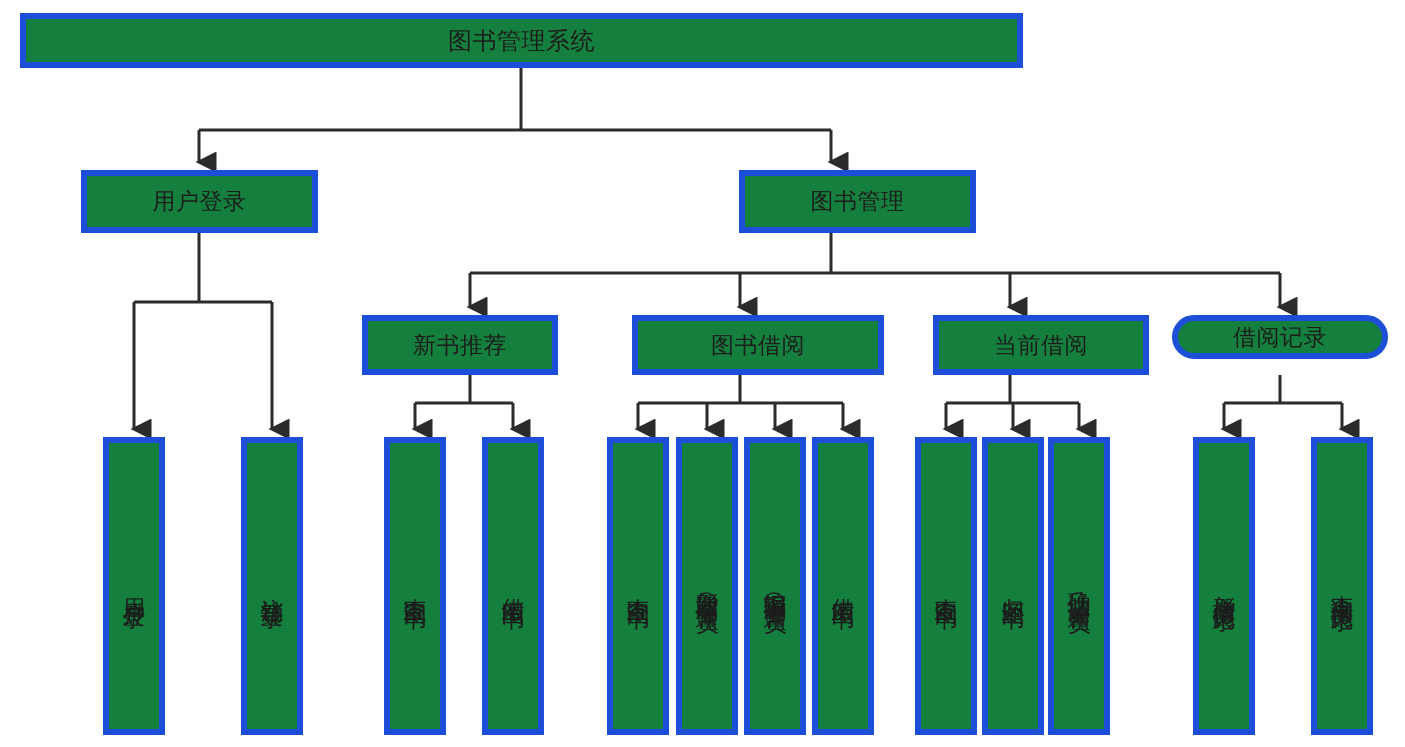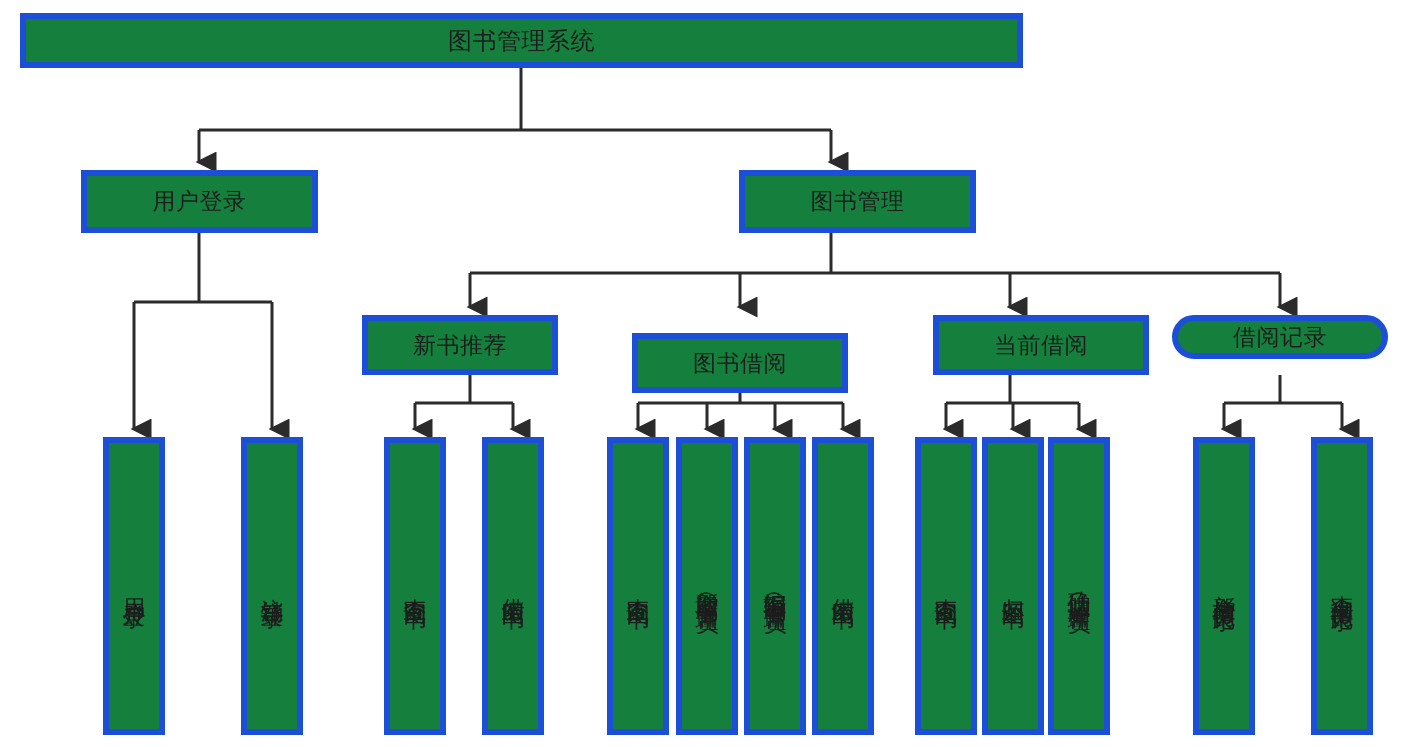--- a/index.html
+++ b/index.html
@@ -137,21 +137,21 @@
   <div class="node h" style="left:81px; top:170px; width:237px; height:63px;">
     <span class="label">用户登录</span>
   </div>
   <div class="node h" style="left:711px; top:170px; width:237px; height:63px;margin-left:28px;">
     <span class="label">图书管理</span>
   </div>
 
   <div class="node h" style="left:362px; top:315px; width:196px; height:60px;">
     <span class="label">新书推荐</span>
   </div>
-  <div class="node h" style="left:632px; top:333px; width:216px; height:60px;">
+  <div class="node h" style="left:632px; top:315px; width:252px; height:60px;">
     <span class="label">图书借阅</span>
   </div>
   <div class="node h" style="left:902px; top:315px; width:216px; height:60px;margin-left:31px;">
     <span class="label">当前借阅</span>
   </div>
   <div class="node h" style="left:1172px; top:315px; width:216px; height:44px;border-radius:24px;">
     <span class="label">借阅记录</span>
   </div>
 
   <div class="node v" style="left:103px; top:437px; width:62px; height:298px;">

